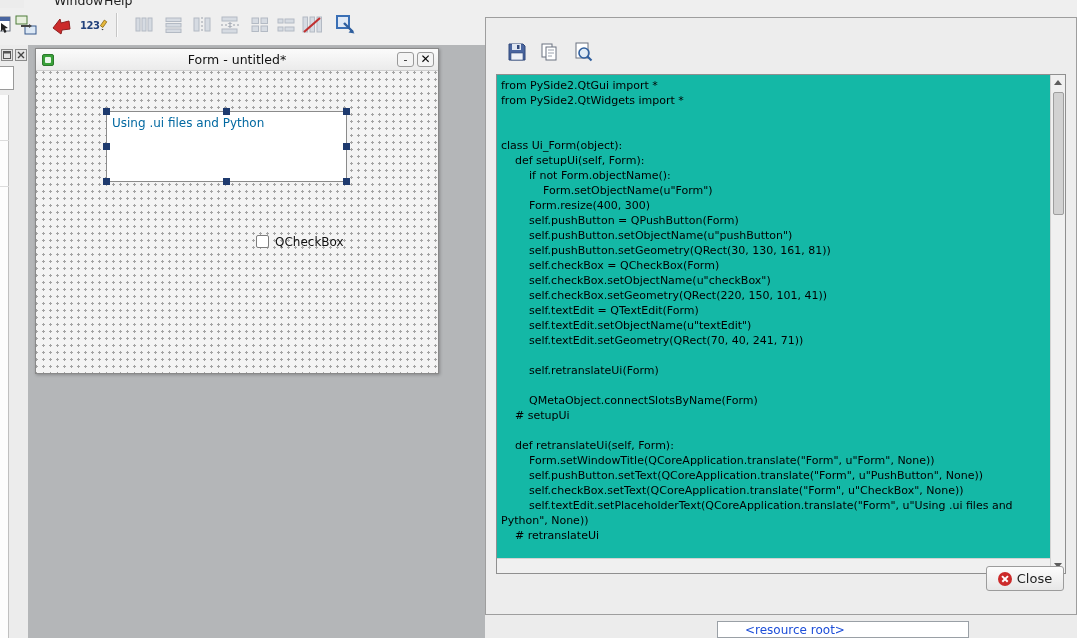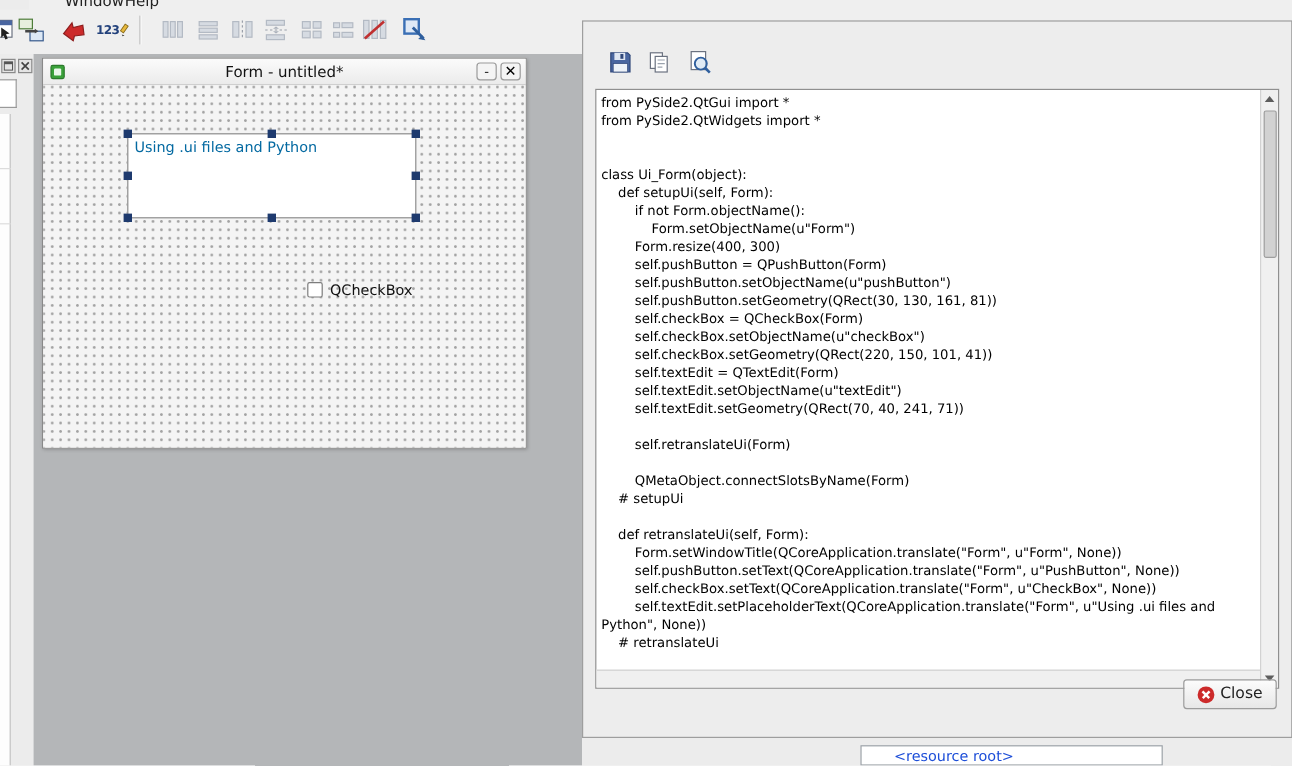--- a/index.html
+++ b/index.html
@@ -43,21 +43,21 @@
   .textedit { position:absolute; left:70px; top:40px; width:241px; height:71px; background:#fff; border:1px solid #8b8b8b; }
   .placeholder { position:absolute; left:5px; top:4px; color:#0369a1; font-size:12px; }
   .handle { position:absolute; width:7px; height:7px; background:#1e3a6e; }
   .pushbutton { position:absolute; left:30px; top:130px; width:161px; height:81px; background:linear-gradient(#f9f9f9,#e9e9e9); border:1px solid #b1b1b1; border-radius:3px; display:flex; align-items:center; justify-content:center; font-size:12px; color:#111; }
   .checkbox { position:absolute; left:220px; top:150px; width:101px; height:41px; display:flex; align-items:center; gap:6px; }
   .cb-ind { width:13px; height:13px; background:#fff; border:1px solid #7d7d7d; border-radius:2px; }
 
   
   .code-dialog { position:absolute; left:485px; top:17px; width:592px; height:598px; background:#ededed; border:1px solid #9e9e9e; }
   .dlg-tbi { position:absolute; top:21px; width:26px; height:26px; display:flex; align-items:center; justify-content:center; }
-  .code-area { position:absolute; left:10px; top:56px; width:570px; height:500px; background:#ffffff; border:1px solid #8f8f8f; overflow:hidden;padding-left:24px; }
+  .code-area { position:absolute; left:10px; top:56px; width:570px; height:500px; background:#14b8a6; border:1px solid #8f8f8f; overflow:hidden;padding-left:24px; }
   .code-text { position:absolute; left:0; top:0; right:15px; bottom:15px; padding:3px 2px 0 4px; white-space:pre-wrap; word-break:break-word; font-family:"DejaVu Sans","Liberation Sans",sans-serif; font-size:11px; line-height:15px; color:#000; }
   .vsb { position:absolute; right:0; top:0; width:15px; height:498px; background:#f0f0f0; border-left:1px solid #d2d2d2; }
   .hsb { position:absolute; left:0; bottom:0; width:553px; height:15px; background:#f0f0f0; border-top:1px solid #d2d2d2; }
   .sb-arrow { position:absolute; left:3px; width:0; height:0; border-left:4px solid transparent; border-right:4px solid transparent; }
   .sb-up { top:5px; border-bottom:5px solid #5d5d5d; }
   .sb-down { bottom:5px; border-top:5px solid #5d5d5d; }
   .sb-thumb { position:absolute; left:2px; top:17px; width:11px; height:123px; background:#d2d2d2; border:1px solid #9e9e9e; border-radius:2px; }
   .close-btn { position:absolute; left:500px; top:548px; width:78px; height:25px; background:linear-gradient(#fcfcfc,#e7e7e7); border:1px solid #9c9c9c; border-radius:3px; display:flex; align-items:center; justify-content:center; gap:5px; font-size:13px; color:#222; }
   .close-circle { position:relative; width:14px; height:14px; background:#cc2a2a; border-radius:50%; }
   .close-circle::before, .close-circle::after { content:""; position:absolute; left:3px; top:6.2px; width:8px; height:1.6px; background:#fff; }

